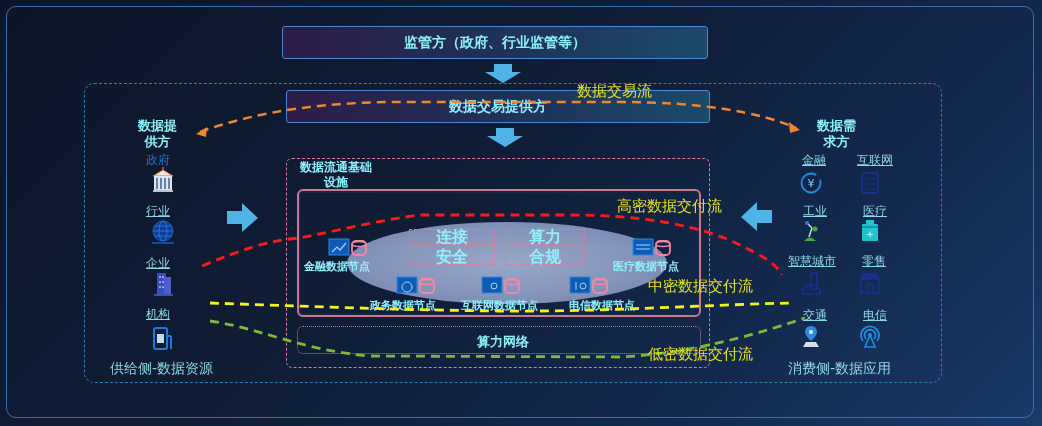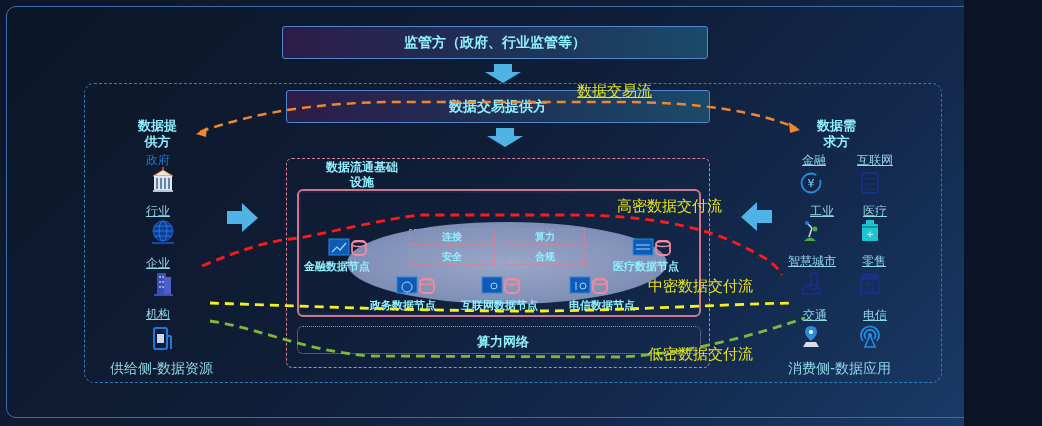--- a/index.html
+++ b/index.html
@@ -1,30 +1,30 @@
 <!DOCTYPE html>
 <html><head>
 <meta charset="utf-8">
 <style>
   html,body{margin:0;padding:0;}
   body{width:1042px;height:426px;overflow:hidden;background:#0b1426;font-family:"DejaVu Sans","Liberation Sans",sans-serif;}
-  .stage{position:relative;width:964px;height:426px;background:linear-gradient(135deg,#0c1628 0%,#0f1d36 45%,#132a4e 75%,#1a3a68 100%);overflow:hidden;}
+  .stage{position:relative;width:1042px;height:426px;background:linear-gradient(135deg,#0c1628 0%,#0f1d36 45%,#132a4e 75%,#1a3a68 100%);overflow:hidden;}
   .frame{position:absolute;left:6px;top:6px;width:1028px;height:412px;border:1.5px solid #3a6ea8;border-radius:10px;box-sizing:border-box;}
   .dash-outer{position:absolute;left:84px;top:83px;width:858px;height:300px;border:1.5px dashed #2e7fb5;border-radius:10px;box-sizing:border-box;}
   .topbox{position:absolute;border:1.5px solid #4f86cf;border-radius:3px;box-sizing:border-box;background:linear-gradient(90deg,#2d1c48 0%,#1e3358 55%,#1b4a6a 100%);color:#8ff0ff;font-weight:bold;font-size:14px;display:flex;align-items:center;justify-content:center;}
   .txt{position:absolute;white-space:nowrap;}
   .cyanb{color:#8ff0ff;font-weight:bold;}
   .yellow{color:#e6e21c;}
   .side-label{font-size:12px;color:#8fd6e6;text-decoration:underline;}
   .icon{position:absolute;}
   .infra{position:absolute;left:286px;top:158px;width:424px;height:210px;border:1.5px dashed #d87f95;border-radius:6px;box-sizing:border-box;}
   .dssn{position:absolute;left:297px;top:189px;width:404px;height:128px;border:2px solid #c9788f;border-radius:6px;box-sizing:border-box;box-shadow:inset 0 0 0 2px #1a2340;}
   .compute{position:absolute;left:297px;top:326px;width:404px;height:28px;border:1.5px dotted #c9788f;border-radius:6px;box-sizing:border-box;}
   .ellipse{position:absolute;left:347px;top:222px;width:320px;height:82px;border-radius:50%;background:radial-gradient(ellipse at center,#9aa7c7 0%,#8392b8 60%,#6e7ea8 100%);}
-  .cap{position:absolute;border:1.5px dashed #e07b95;box-sizing:border-box;color:#8ff0ff;font-weight:bold;font-size:10px;display:flex;align-items:center;justify-content:center;}
+  .cap{position:absolute;border:1.5px dashed #e07b95;box-sizing:border-box;color:#8ff0ff;font-weight:bold;font-size:16px;display:flex;align-items:center;justify-content:center;}
   .node-label{font-size:11px;font-weight:bold;color:#8ff0ff;}
 </style>
 </head>
 <body>
 
 <div class="stage">
   <div class="frame"></div>
   <div class="dash-outer"></div>
 
   <div class="topbox" style="left:282px;top:26px;width:426px;height:33px;">
@@ -37,21 +37,21 @@
 
   <div class="topbox" style="left:286px;top:90px;width:424px;height:33px;">
     <span>数据交易提供方</span>
   </div>
 
   <svg class="icon" style="left:486px;top:128px;" width="38" height="20">
     <polygon points="10,0 28,0 28,8 37,8 19,19 1,8 10,8" fill="#4fb3e6"></polygon>
   </svg>
 
   <div class="infra"></div>
-  <div class="txt cyanb" style="left:326px;top:160px;font-size:12px;text-align:center;line-height:15px;">
+  <div class="txt cyanb" style="left:300px;top:160px;font-size:12px;text-align:center;line-height:15px;">
     <div>数据流通基础</div>
     <div>设施</div>
   </div>
 
   <div class="dssn"></div>
 
   <div class="ellipse"></div>
   <div class="cap" style="left:409px;top:229px;width:86px;height:16px;">连接</div>
   <div class="cap" style="left:505px;top:229px;width:80px;height:16px;">算力</div>
   <div class="cap" style="left:409px;top:249px;width:86px;height:16px;">安全</div>
@@ -166,21 +166,21 @@
     <circle cx="11" cy="11" r="9.5" fill="none" stroke="#1f8fe0" stroke-width="1.8" stroke-dasharray="50 6"></circle>
     <text x="11" y="15" font-size="11" text-anchor="middle" fill="#7fd3ff" font-family="DejaVu Sans, sans-serif">¥</text>
   </svg>
   <svg class="icon" style="left:860px;top:172px;" width="20" height="22">
     <rect x="2" y="1" width="16" height="20" rx="2" fill="none" stroke="#1a2f8a" stroke-width="1.8"></rect>
     <line x1="4" y1="7" x2="16" y2="7" stroke="#1a2f8a"></line>
       <line x1="4" y1="12" x2="16" y2="12" stroke="#1a2f8a"></line>
       <line x1="4" y1="17" x2="16" y2="17" stroke="#1a2f8a"></line>
   </svg>
 
-  <div class="txt side-label" style="left:803px;top:203px;margin-left:7px;">工业</div>
+  <div class="txt side-label" style="left:803px;top:203px;">工业</div>
   <div class="txt side-label" style="left:863px;top:203px;">医疗</div>
   <svg class="icon" style="left:802px;top:220px;" width="18" height="22">
     <line x1="5" y1="3" x2="10" y2="8" stroke="#d0d8e8" stroke-width="1.5"></line>
     <line x1="10" y1="8" x2="7" y2="17" stroke="#d0d8e8" stroke-width="1.5"></line>
     <circle cx="5" cy="3" r="2" fill="#2a7de0"></circle>
       <circle cx="13" cy="9" r="2.5" fill="#3fb040"></circle>
     <path d="M2 21 Q8 14 14 21 Z" fill="#3fb040"></path>
   </svg>
   <svg class="icon" style="left:861px;top:220px;" width="18" height="22">
     <rect x="5" y="0" width="8" height="4" fill="#1cc6d1"></rect>
@@ -222,17 +222,17 @@
     <polygon points="196,134 207,127 206,137" fill="#f0862e"></polygon>
     <polygon points="800,130 789,122 790,133" fill="#f0862e"></polygon>
 
     <path d="M202 266 C 240 250, 270 240, 300 238 C 340 230, 380 220, 420 215 L 570 215 C 640 215, 700 225, 740 245 C 760 255, 775 262, 782 275" fill="none" stroke="#ff1a1a" stroke-width="2.8" stroke-dasharray="9 6"></path>
 
     <path d="M210 303 C 300 306, 400 310, 500 311 C 600 312, 700 305, 792 303" fill="none" stroke="#f4f21a" stroke-width="2.8" stroke-dasharray="9 6"></path>
 
     <path d="M210 321 C 260 328, 300 350, 370 356 L 620 357 C 680 354, 740 340, 805 318" fill="none" stroke="#7db83a" stroke-width="2.8" stroke-dasharray="9 6"></path>
   </svg>
 
-  <div class="txt yellow" style="left:577px;top:82px;font-size:15px;text-decoration:underline;">数据交易流</div>
+  <div class="txt yellow" style="left:577px;top:82px;font-size:15px;">数据交易流</div>
   <div class="txt yellow" style="left:617px;top:197px;font-size:15px;">高密数据交付流</div>
   <div class="txt yellow" style="left:648px;top:277px;font-size:15px;">中密数据交付流</div>
   <div class="txt yellow" style="left:648px;top:345px;font-size:15px;">低密数据交付流</div>
 </div>
 
 </body></html>

